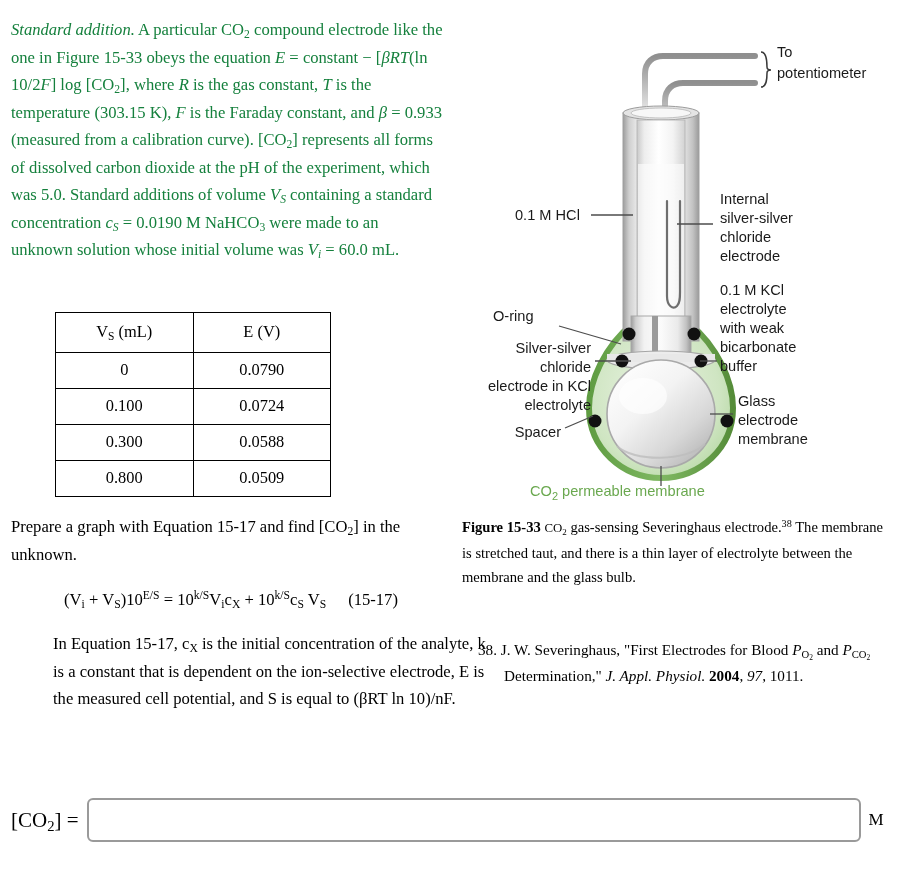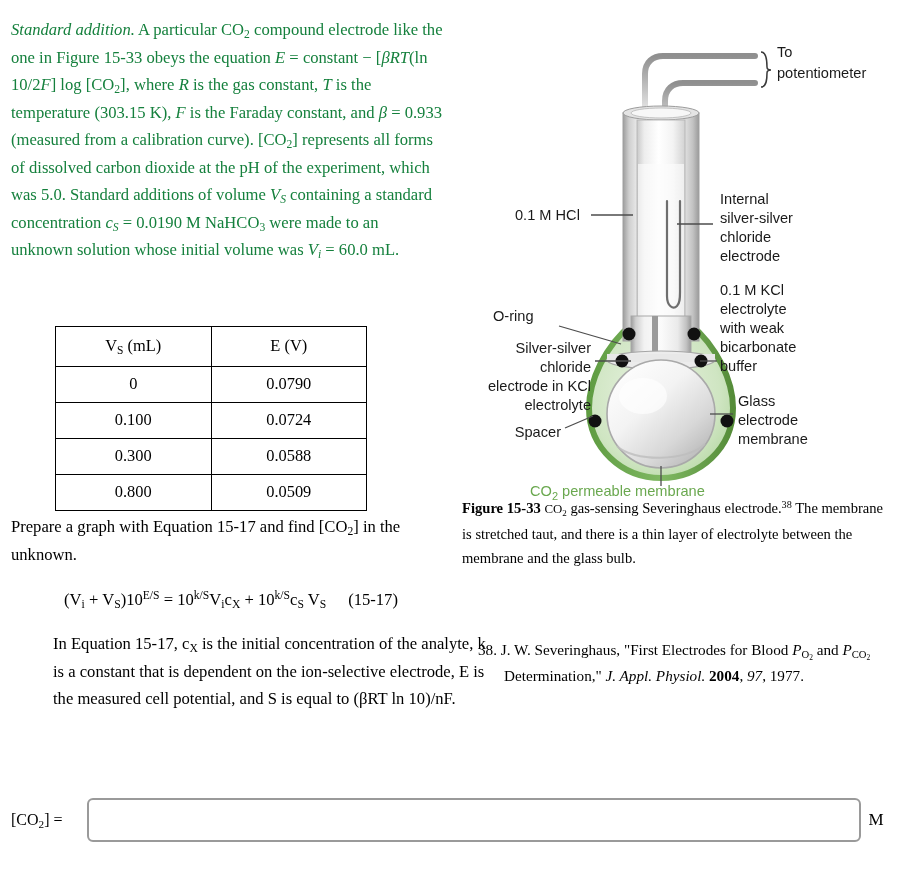--- a/index.html
+++ b/index.html
@@ -34,23 +34,23 @@
   .prob-text i, .it { font-style: italic; }
   .prob-text .math { font-style: italic; }
   sub { font-size: 0.70em; vertical-align: -0.28em; line-height: 0; }
   sup { font-size: 0.70em; vertical-align: 0.50em; line-height: 0; }
   .up { font-style: normal; }
 
   
   .data-table {
     position: absolute;
     left: 55px;
-    top: 326px;
+    top: 312px;
     border-collapse: collapse;
-    width: 312px;
+    width: 276px;
   }
   .data-table th, .data-table td {
     border: 1px solid #000;
     text-align: center;
     font-size: 16.4px;
     font-family: "Liberation Serif", serif;
     font-weight: normal;
     padding: 5px 2px 6px 2px;
     height: 24px;
   }
@@ -92,21 +92,21 @@
     left: 455px;
     top: 16px;
     width: 442px;
     height: 495px;
   }
   .figure-svg { display: block; }
 
   .fig-caption {
     position: absolute;
     left: 462px;
-    top: 496px;
+    top: 515px;
     width: 432px;
     font-size: 14.6px;
     line-height: 24.5px;
     font-family: "Liberation Serif", serif;
   }
   .fig-caption .figlabel { font-weight: bold; }
   .smallcapsco { font-size: 0.88em; }
 
   .reference {
     position: absolute;
@@ -127,21 +127,21 @@
   .answer-row {
     position: absolute;
     left: 11px;
     top: 795px;
     width: 880px;
     height: 50px;
     display: flex;
     align-items: center;
   }
   .answer-label {
-    font-size: 16px;
+    font-size: 21px;
     font-family: "Liberation Serif", serif;
     width: 76px;
     flex: 0 0 auto;
   }
   .answer-input {
     flex: 1 1 auto;
     height: 44px;
     border: 2px solid #9a9a9a;
     border-radius: 6px;
     background: #fff;
@@ -374,21 +374,21 @@
       </g>
     </svg>
   </div>
 
   <div class="fig-caption">
     <span class="figlabel">Figure 15-33</span>
     <span class="smallcapsco">CO<sub>2</sub></span><span> gas-sensing Severinghaus electrode.</span><sup>38</sup><span> The membrane is stretched taut, and there is a thin layer of electrolyte between the membrane and the glass bulb.</span>
   </div>
 
   <div class="reference">
-    <span class="refbody"><span>38.</span><span> J. W. Severinghaus, </span><span>"First Electrodes for Blood <i>P</i><sub>O<sub>2</sub></sub> and <i>P</i><sub>CO<sub>2</sub></sub> Determination," </span><i>J. Appl. Physiol.</i> <b>2004</b>, <i>97</i>, <span>1977.</span></span>
+    <span class="refbody"><span>38.</span><span> J. W. Severinghaus, </span><span>"First Electrodes for Blood <i>P</i><sub>O<sub>2</sub></sub> and <i>P</i><sub>CO<sub>2</sub></sub> Determination," </span><i>J. Appl. Physiol.</i> <b>2004</b>, <i>97</i>, <span>1011.</span></span>
   </div>
 
   <div class="answer-row">
     <span class="answer-label">[CO<sub>2</sub>] =</span>
     <input class="answer-input" type="text" placeholder="" style="">
     <span class="answer-unit">M</span>
   </div>
 
 </div>
 

